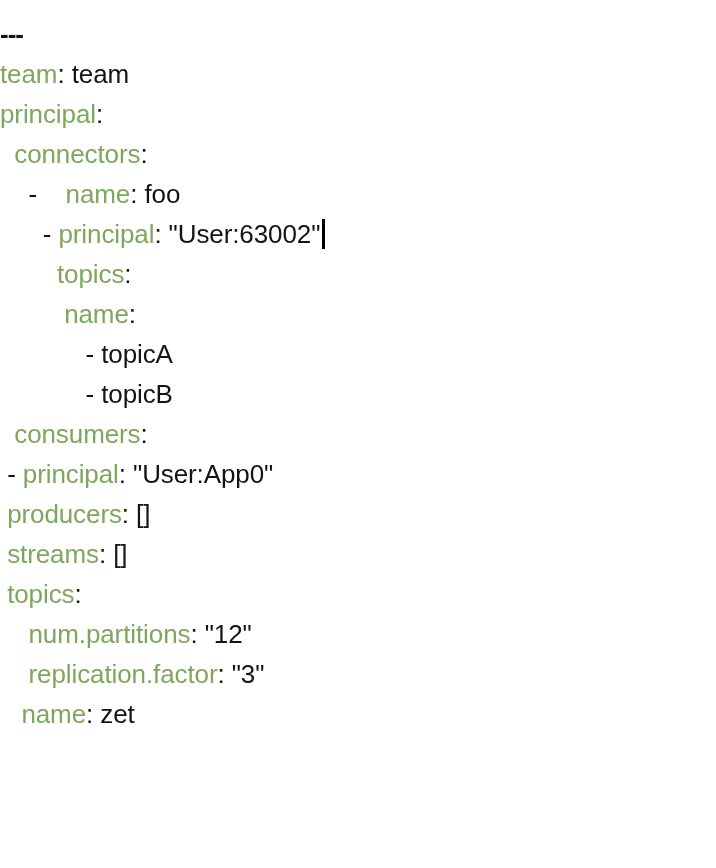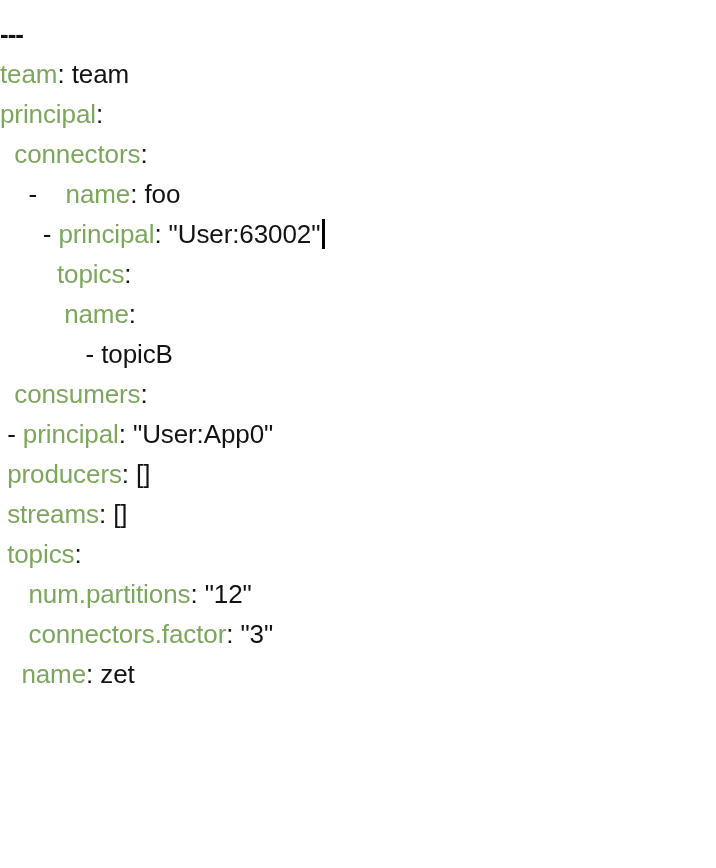--- a/index.html
+++ b/index.html
@@ -67,23 +67,24 @@
 <div id="yaml-editor">
   <div class="yaml-lines">
       <div class="yaml-line"><span class="tok-doc">---</span></div>
       <div class="yaml-line"><span class="tok-key">team</span><span class="tok-punct">:</span><span class="tok-val"> team</span></div>
       <div class="yaml-line"><span class="tok-key">principal</span><span class="tok-punct">:</span></div>
       <div class="yaml-line"><span>  </span><span class="tok-key">connectors</span><span class="tok-punct">:</span></div>
       <div class="yaml-line"><span>    </span><span class="tok-dash">-    </span><span class="tok-key">name</span><span class="tok-punct">:</span><span class="tok-val"> foo</span></div>
       <div class="yaml-line"><span>      </span><span class="tok-dash">- </span><span class="tok-key">principal</span><span class="tok-punct">:</span><span class="tok-val"> "User:63002"</span><span class="caret"></span></div>
       <div class="yaml-line"><span>        </span><span class="tok-key">topics</span><span class="tok-punct">:</span></div>
       <div class="yaml-line"><span>         </span><span class="tok-key">name</span><span class="tok-punct">:</span><span class="tok-val"> </span></div>
+      <div class="yaml-line"><span>            </span><span class="tok-dash">- </span><span class="tok-val">topicA</span></div>
       <div class="yaml-line"><span>            </span><span class="tok-dash">- </span><span class="tok-val">topicB</span></div>
       <div class="yaml-line"><span>  </span><span class="tok-key">consumers</span><span class="tok-punct">:</span></div>
       <div class="yaml-line"><span> </span><span class="tok-dash">- </span><span class="tok-key">principal</span><span class="tok-punct">:</span><span class="tok-val"> "User:App0"</span></div>
       <div class="yaml-line"><span> </span><span class="tok-key">producers</span><span class="tok-punct">:</span><span class="tok-val"> []</span></div>
       <div class="yaml-line"><span> </span><span class="tok-key">streams</span><span class="tok-punct">:</span><span class="tok-val"> []</span></div>
       <div class="yaml-line"><span> </span><span class="tok-key">topics</span><span class="tok-punct">:</span></div>
       <div class="yaml-line"><span>    </span><span class="tok-key">num.partitions</span><span class="tok-punct">:</span><span class="tok-val"> "12"</span></div>
-      <div class="yaml-line"><span>    </span><span class="tok-key">connectors.factor</span><span class="tok-punct">:</span><span class="tok-val"> "3"</span></div>
+      <div class="yaml-line"><span>    </span><span class="tok-key">replication.factor</span><span class="tok-punct">:</span><span class="tok-val"> "3"</span></div>
       <div class="yaml-line"><span>   </span><span class="tok-key">name</span><span class="tok-punct">:</span><span class="tok-val"> zet</span></div>
     </div>
 </div>
 
 </body></html>

